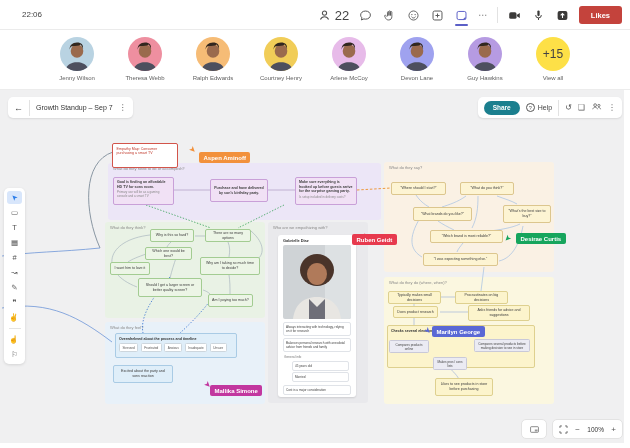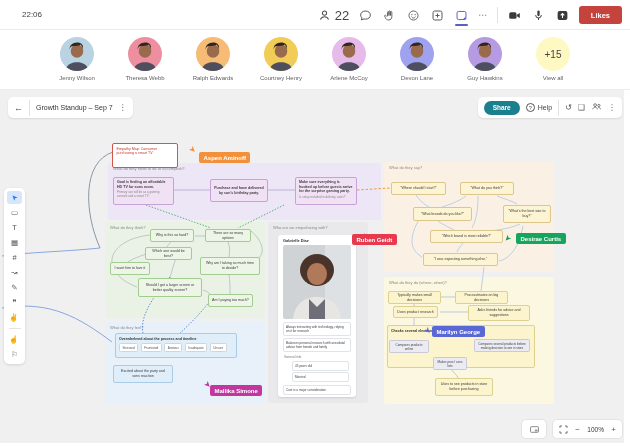--- a/index.html
+++ b/index.html
@@ -15,21 +15,21 @@
 .more-dots{font-size:9px;color:#555;letter-spacing:.5px}
 .board-active .underline{position:absolute;left:1px;right:1px;bottom:-3px;height:2px;background:#5b5fc7;border-radius:2px}
 .vdiv{width:1px;height:16px;background:#e2e2e2}
 .leave-btn{background:#c4433c;color:#fff;font-size:7.5px;font-weight:bold;padding:4.5px 12px;border-radius:3px;border:none;cursor:pointer}
 
 .roster{position:absolute;left:0;top:30px;width:630px;height:60px;background:#fff;border-bottom:1px solid #ececec;display:flex;justify-content:center;gap:24px;padding-top:7px;z-index:39}
 .person{display:flex;flex-direction:column;align-items:center;width:44px}
 .avatar{width:34px;height:34px;border-radius:50%;overflow:hidden}
 .avatar svg{display:block;width:34px;height:34px}
 .person .nm{font-size:6px;color:#616161;margin-top:4px;white-space:nowrap}
-.overflow-circle{width:34px;height:34px;border-radius:50%;background:#fef9c3;display:flex;align-items:center;justify-content:center;font-size:10px;color:#424242}
+.overflow-circle{width:34px;height:34px;border-radius:50%;background:#fde047;display:flex;align-items:center;justify-content:center;font-size:12px;color:#424242}
 
 .canvas-bg{position:absolute;left:0;top:90px;width:630px;height:354px;background:#f0f0f1;z-index:1}
 .right-gap{position:absolute;left:624px;top:90px;width:6px;height:358px;background:#fff;z-index:2}
 .bottom-strip{position:absolute;left:0;top:443px;width:630px;height:5px;background:#fff;z-index:2}
 .region{position:absolute;border-radius:3px;z-index:3}
 .region-title{font-size:4px;color:#8a8a8a;padding:3px 5px;white-space:nowrap}
 .r-purple{background:#ece6f7}.r-beige{background:#faf1e4}.r-green{background:#e9f2e5}
 .r-yellow{background:#fbf7e0}.r-blue{background:#e8f1f9}.r-gray{background:#e9e9ec}
 #connector-layer{position:absolute;inset:0;z-index:4;pointer-events:none}
 .note{position:absolute;border-radius:2px;font-size:3.6px;color:#3c3c3c;line-height:1.3;padding:2px 3px;display:flex;align-items:center;justify-content:center;text-align:center;overflow:hidden;z-index:5}

